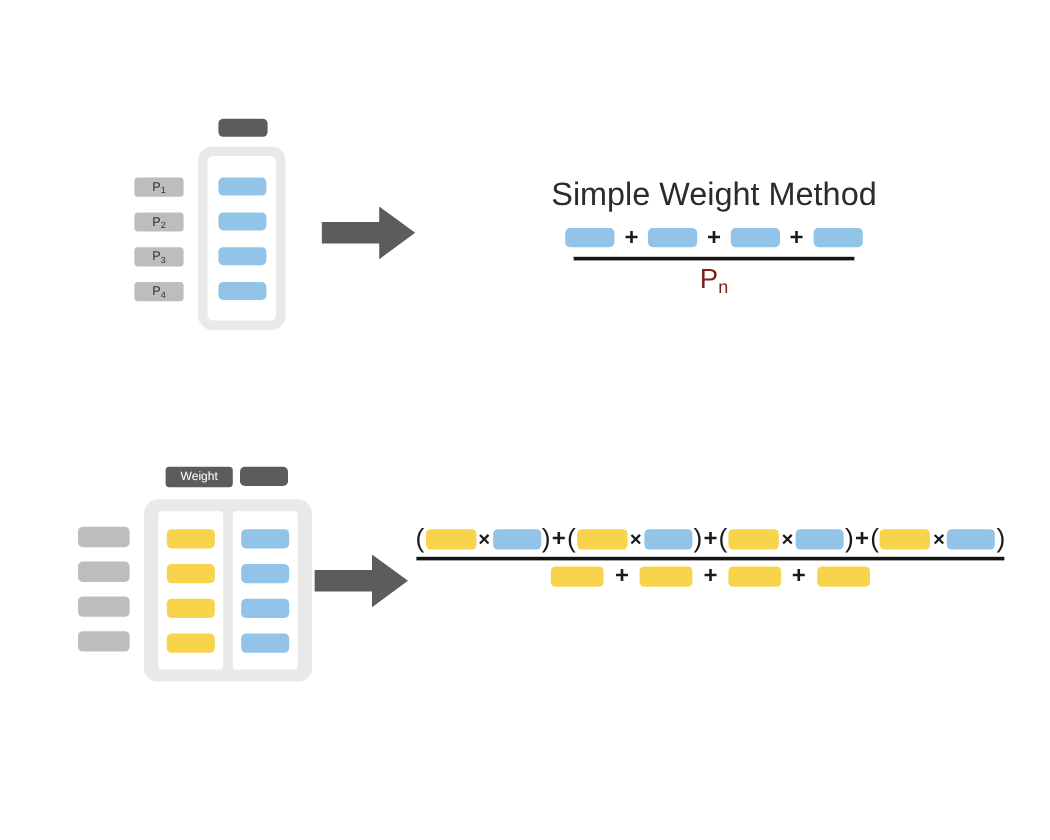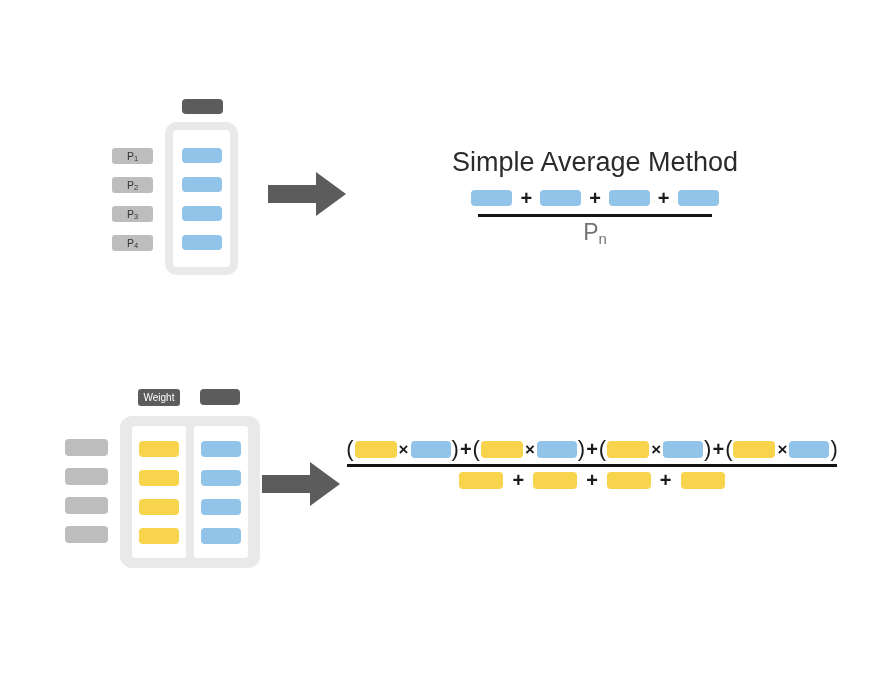--- a/index.html
+++ b/index.html
@@ -26,21 +26,21 @@
     position:absolute;left:112px;width:41px;height:16px;
     background:var(--c-gray,#bdbdbd);border-radius:3px;
     display:flex;align-items:center;justify-content:center;
     font-size:10.5px;color:#333;line-height:1;
   }
   .ptag .sub{font-size:7.5px;margin-top:5px;}
   
   .gray-bar{position:absolute;left:65px;width:43px;height:17px;
     background:var(--c-gray,#bdbdbd);border-radius:4px;}
   .weight-tag{
-    position:absolute;left:138px;top:389px;width:42px;height:17px;
+    position:absolute;left:138px;top:389px;width:56px;height:17px;
     background:var(--c-dark,#5c5c5c);border-radius:3px;color:#fff;
     font-size:10px;display:flex;align-items:center;justify-content:center;line-height:1;
   }
   .frame-bot{
     position:absolute;left:120px;top:416px;width:140px;height:152px;
     background:var(--c-frame,#e9e9e9);border-radius:12px;box-sizing:border-box;
     display:flex;justify-content:center;gap:8px;padding:10px 9px;
   }
   .col{background:#fff;border-radius:3px;width:54px;
     display:flex;flex-direction:column;align-items:center;justify-content:center;gap:13px;}
@@ -50,21 +50,21 @@
   .method-title{font-size:27px;line-height:32px;color:#2b2b2b;}
   .frow{display:flex;align-items:center;justify-content:center;white-space:nowrap;}
   .fbar{display:inline-block;border-radius:4px;flex:none;}
   .fbar.b{width:41px;height:16px;background:var(--c-blue,#92c3e8);}
   .op{color:#1a1a1a;font-weight:600;line-height:1;}
   .fline{background:#141414;border:none;}
   #simple-method{left:380px;top:146px;width:430px;}
   #simple-method .frow{gap:8px;margin-top:10px;}
   #simple-method .op{font-size:20px;}
   #simple-line{width:234px;height:2.5px;margin:6px auto 2px;}
-  .denom{font-size:23px;color:#737373;line-height:1.2;}
+  .denom{font-size:23px;color:#7f1d1d;line-height:1.2;}
   .denom .dsub{font-size:15px;vertical-align:-4px;}
   #weight-method{left:342px;top:421px;width:500px;}
   .wnum{margin-top:17px;gap:0;}
   .wnum .term{display:inline-flex;align-items:center;gap:1px;}
   .wnum .fbar.y{width:42px;height:17px;background:var(--c-yellow,#f7d44c);}
   .wnum .fbar.b{width:40px;height:17px;}
   .wnum .paren{font-size:22px;font-weight:500;}
   .wnum .times{font-size:17px;margin:0 1px;}
   .wnum .plus{font-size:20px;margin:0 1px;}
   #weight-line{width:490px;height:3px;margin:4px auto 3px;}
@@ -101,21 +101,21 @@
   <div class="ptag" style="top:235px;">
       <span>P</span>
       <span class="sub">4</span>
     </div>
 
   <svg class="arrow" style="left:268px;top:172px;" width="78" height="44" viewBox="0 0 78 44">
     <polygon points="0,13 48,13 48,0 78,22 48,44 48,31 0,31"></polygon>
   </svg>
 
   <div class="method" id="simple-method">
-    <div class="method-title">Simple Average Method</div>
+    <div class="method-title">Simple Weight Method</div>
     <div class="frow">
       <span class="fbar b"></span>
       <span class="op">+</span>
       <span class="fbar b"></span>
       <span class="op">+</span>
       <span class="fbar b"></span>
       <span class="op">+</span>
       <span class="fbar b"></span>
     </div>
     <div class="fline" id="simple-line"></div>

